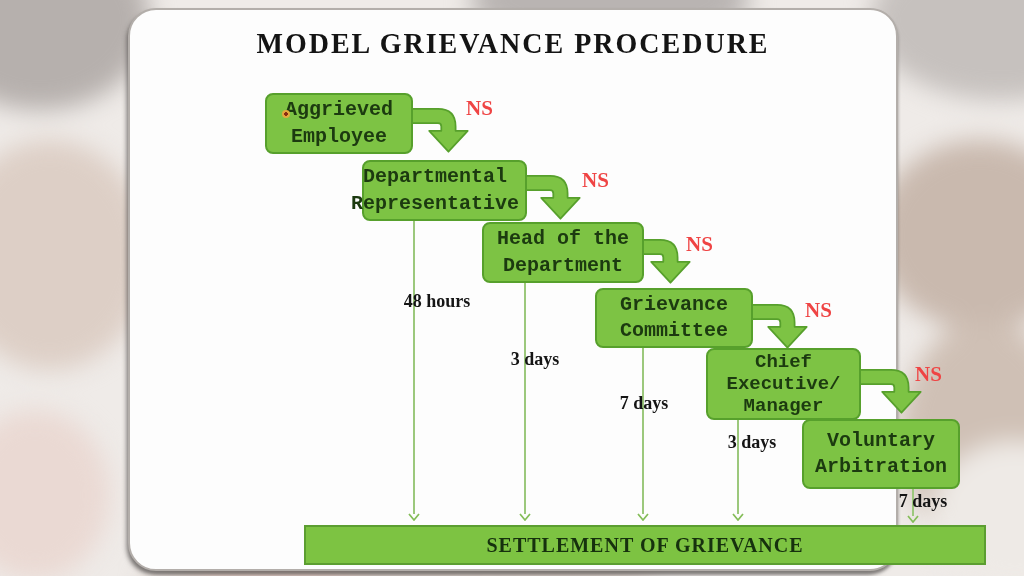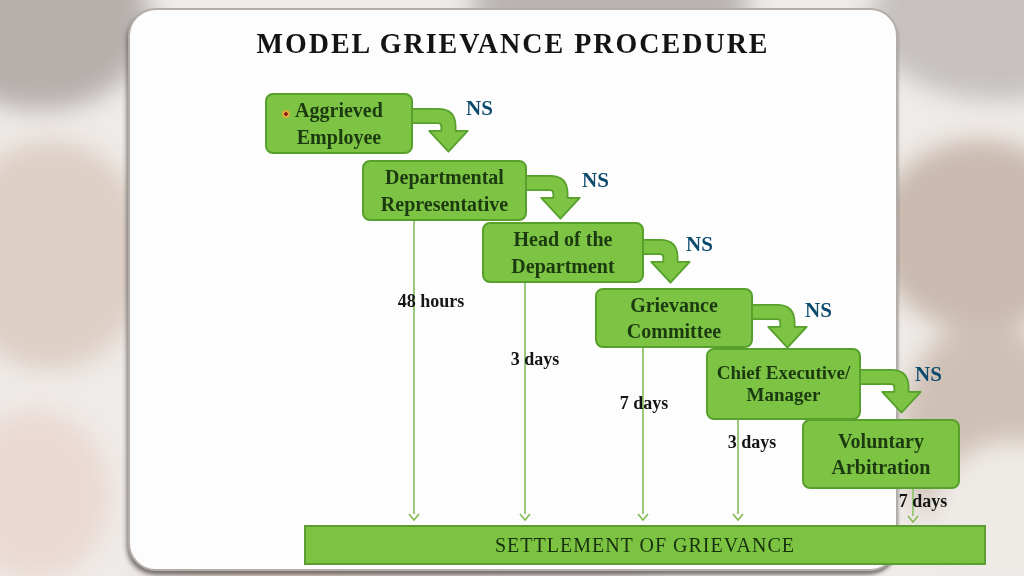--- a/index.html
+++ b/index.html
@@ -20,53 +20,54 @@
   }
   .title{
     position:absolute;left:0;right:0;top:18px;text-align:center;
     font-size:28px;font-weight:bold;color:#141414;letter-spacing:2px;
     transform:scaleY(1.02);
   }
   
   .node{
     position:absolute;z-index:3;
     background:#7dc344;border:2px solid #57a02c;border-radius:8px;
-    display:flex;align-items:center;justify-content:flex-start;text-align:center;
+    display:flex;align-items:center;justify-content:flex-end;text-align:center;
     box-sizing:border-box;
+    font-family:Liberation Mono, monospace;
   }
   .node-label{
     font-weight:bold;font-size:20px;line-height:1.32;color:#1c3a10;
     padding:0 6px;
   }
   .node.tight .node-label{font-size:19px;line-height:1.16;}
   .bullet{
     position:absolute;left:15px;top:15px;width:8px;height:8px;border-radius:50%;
     background:radial-gradient(circle at 50% 50%, #8a2b13 0 2px, #e2a93c 2px 4px);
   }
   
   .ns-arrow{position:absolute;z-index:2;}
   .ns{
-    position:absolute;z-index:4;font-size:21px;font-weight:bold;color:#0c4a6e;
+    position:absolute;z-index:4;font-size:21px;font-weight:bold;color:#ef4444;
   }
   
   .vline{
     position:absolute;width:2px;background:#9cc87c;z-index:1;
   }
   .vline .chev{position:absolute;left:-5px;bottom:-7px;}
   .dur{
     position:absolute;width:120px;text-align:center;z-index:2;
     font-size:18px;font-weight:bold;color:#151515;
   }
   
   .bar{
     position:absolute;left:174px;top:515px;width:682px;height:40px;z-index:3;
     background:#7dc342;border:2px solid #5c9e31;box-sizing:border-box;
     display:flex;align-items:center;justify-content:center;
   }
-  .bar span{font-size:20px;font-weight:normal;color:#16310e;letter-spacing:1px;}
+  .bar span{font-size:20px;font-weight:bold;color:#16310e;letter-spacing:1px;}
 </style>
 </head>
 <body>
 
 <div class="bg">
   <div class="blob" style="left:-70px;top:-70px;width:220px;height:180px;background:#b6b0ad"></div>
   <div class="blob" style="left:470px;top:-50px;width:280px;height:100px;background:#b9b4b2"></div>
   <div class="blob" style="left:870px;top:-60px;width:260px;height:160px;background:#c6c1be"></div>
   <div class="blob" style="left:-50px;top:140px;width:200px;height:230px;background:#ddcfc6"></div>
   <div class="blob" style="left:-40px;top:410px;width:150px;height:170px;background:#ead9d3"></div>
@@ -122,21 +123,21 @@
       <svg class="chev" width="12" height="8" viewBox="0 0 12 8">
         <path d="M1 1 L6 7 L11 1" fill="none" stroke="#84bd58" stroke-width="1.7"></path>
       </svg>
     </div>
   <div class="vline" style="left:782px;top:479px;height:27px">
       <svg class="chev" width="12" height="8" viewBox="0 0 12 8">
         <path d="M1 1 L6 7 L11 1" fill="none" stroke="#84bd58" stroke-width="1.7"></path>
       </svg>
     </div>
 
-  <div class="dur" style="left:241px;top:281px">48 hours</div>
+  <div class="dur" style="left:247px;top:281px">48 hours</div>
   <div class="dur" style="left:345px;top:339px">3 days</div>
   <div class="dur" style="left:454px;top:383px">7 days</div>
   <div class="dur" style="left:562px;top:422px">3 days</div>
   <div class="dur" style="left:733px;top:481px">7 days</div>
 
   <div class="node" style="left:135px;top:83px;width:148px;height:61px">
     <span class="bullet"></span>
     <span class="node-label">Aggrieved Employee</span>
   </div>
   <div class="node" style="left:232px;top:150px;width:165px;height:61px">

